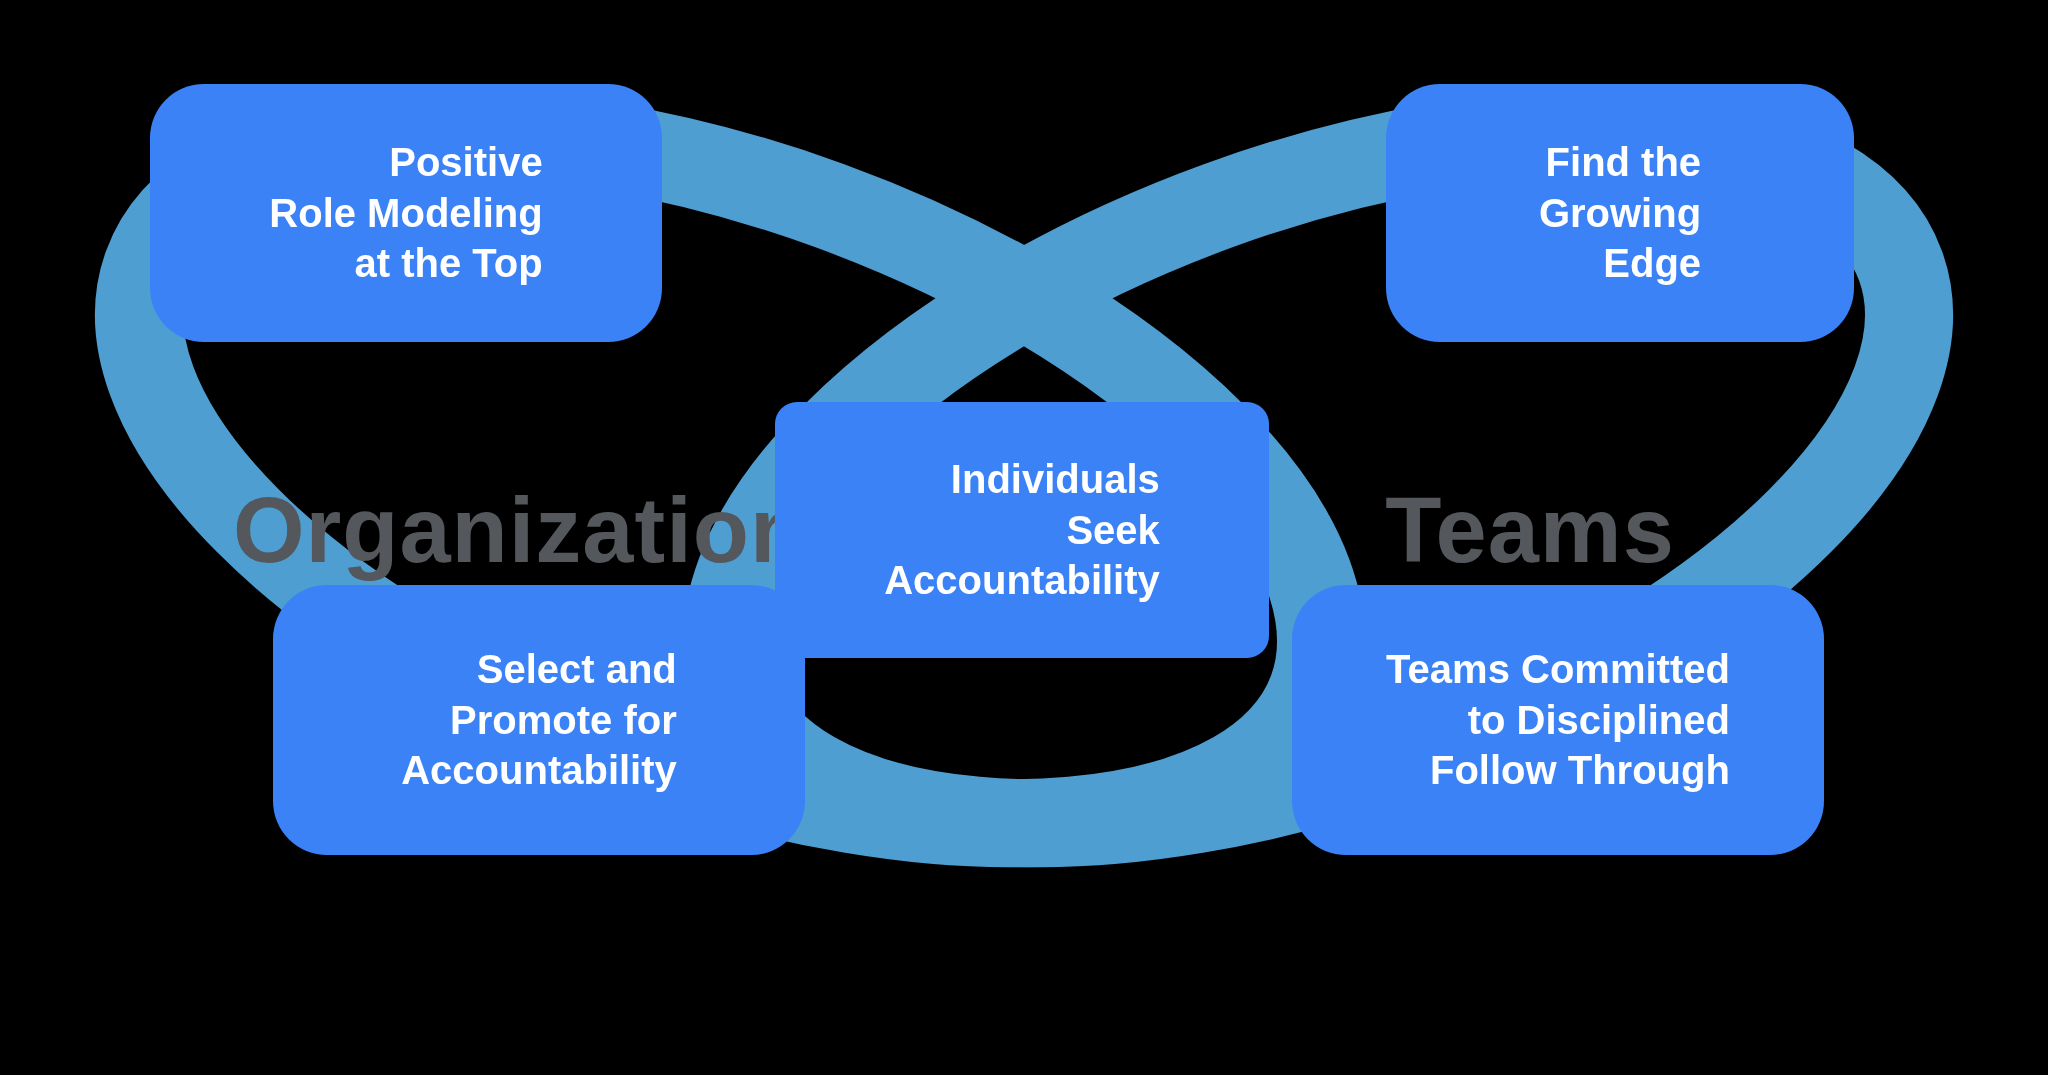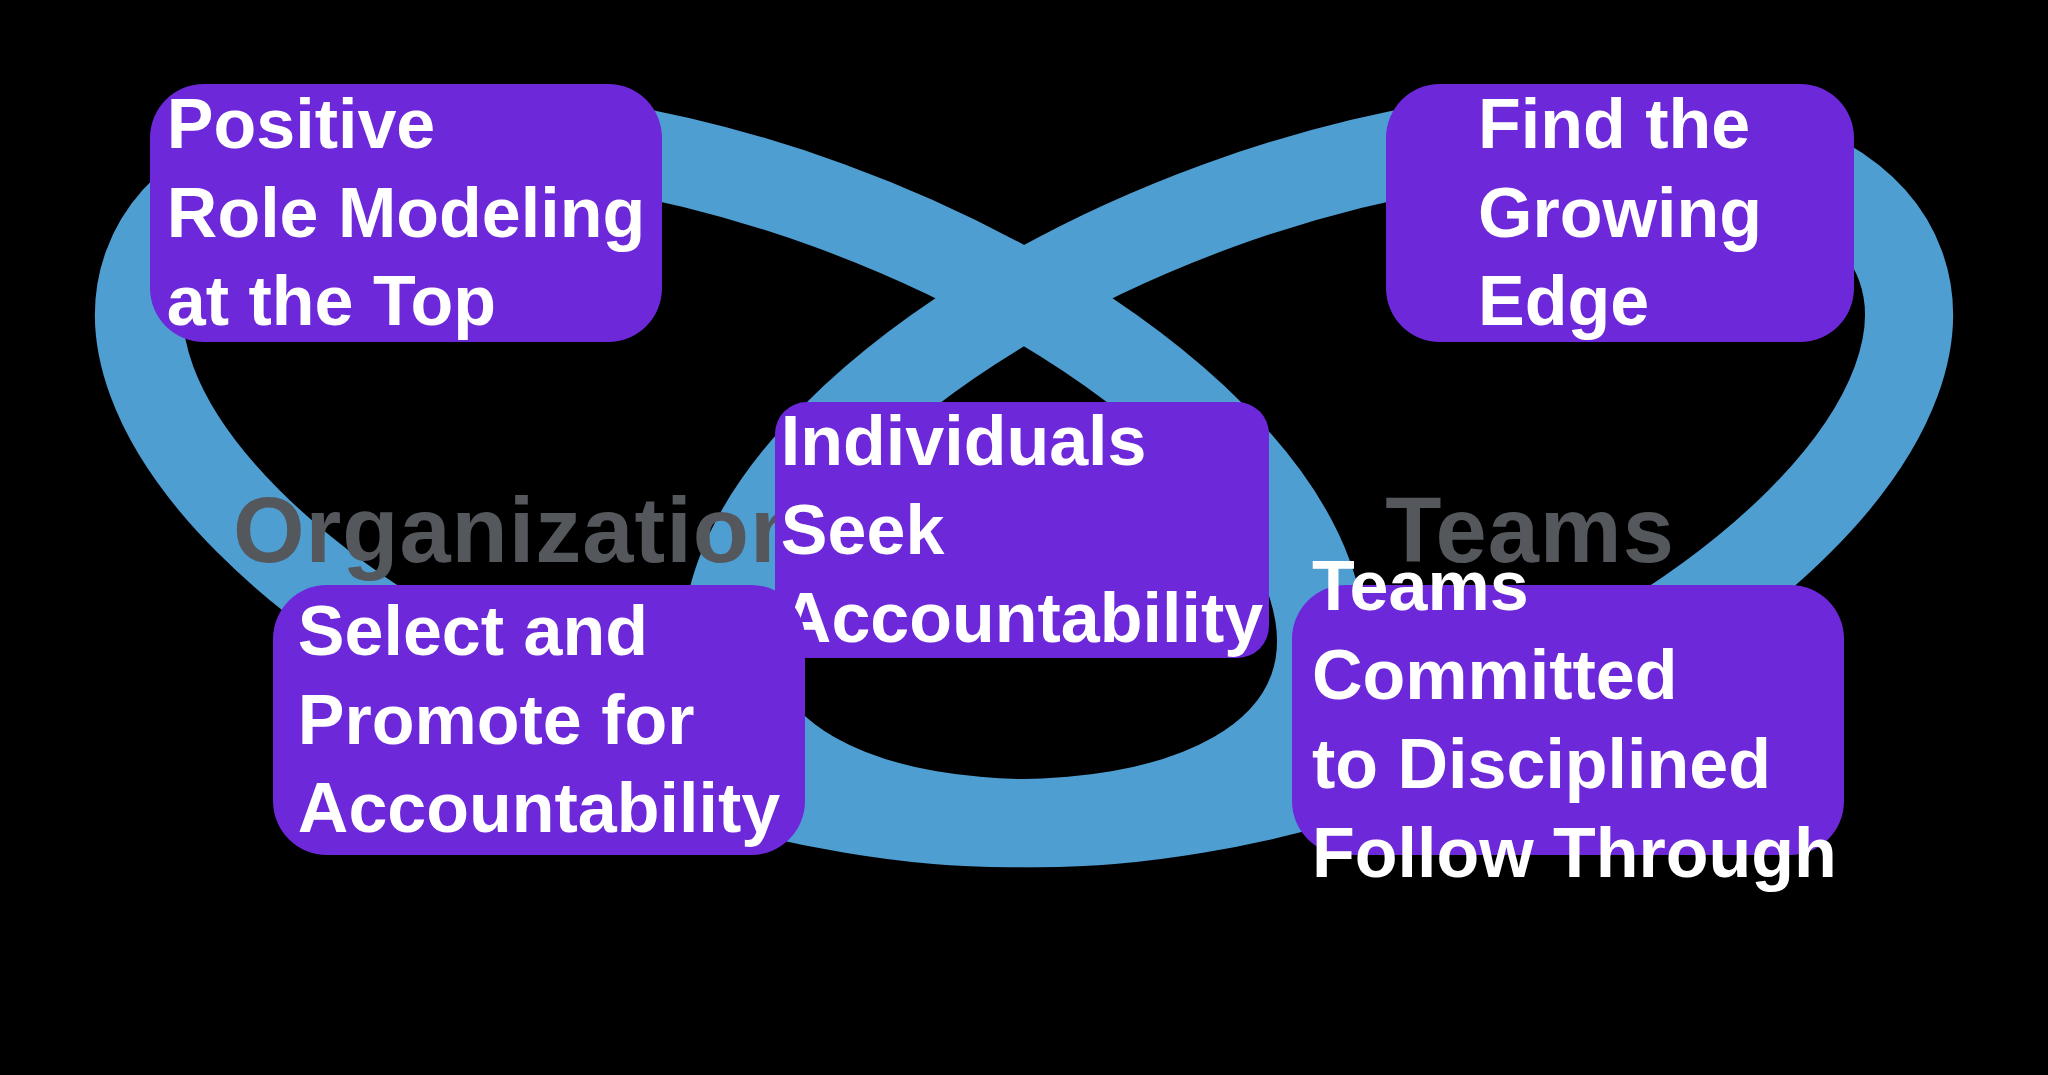--- a/index.html
+++ b/index.html
@@ -26,34 +26,34 @@
     letter-spacing: 1px;
     white-space: nowrap;
   }
   #region-organization { left: 210px; top: 468px; width: 620px; height: 124px; }
   #region-teams        { left: 1330px; top: 468px; width: 400px; height: 124px; }
   .node {
     position: absolute;
     display: flex;
     align-items: center;
     justify-content: center;
-    background: #6d28d9;
+    background: #3b82f6;
     border-radius: 54px;
     color: #ffffff;
-    font-size: 70px;
+    font-size: 40px;
     font-weight: 700;
     line-height: 1.27;
-    text-align: left;
+    text-align: right;
     white-space: pre-line;
   }
   #node-top-left      { left: 150px;  top: 84px;  width: 512px; height: 258px; }
   #node-top-right     { left: 1386px; top: 84px;  width: 468px; height: 258px; }
-  #node-center        { left: 775px;  top: 402px; width: 494px; height: 256px; border-radius: 32px; }
+  #node-center        { left: 775px;  top: 402px; width: 494px; height: 256px; border-radius: 22px; }
   #node-bottom-left   { left: 225px;  top: 585px; width: 532px; height: 270px; margin-left: 48px; }
-  #node-bottom-right  { left: 1292px; top: 585px; width: 532px; height: 270px; padding-left: 20px; }
+  #node-bottom-right  { left: 1292px; top: 585px; width: 532px; height: 270px; }
 </style>
 </head>
 <body>
 
 <div id="canvas">
 
   <svg id="loops" viewBox="0 0 2048 1075" xmlns="http://www.w3.org/2000/svg">
     <ellipse cx="730" cy="478" rx="620" ry="290" transform="rotate(20 730 478)" fill="none" stroke-width="88" stroke="#4f9ed1"></ellipse>
     <ellipse cx="1318" cy="478" rx="620" ry="290" transform="rotate(-20 1318 478)" fill="none" stroke-width="88" stroke="#4f9ed1"></ellipse>
   </svg>

